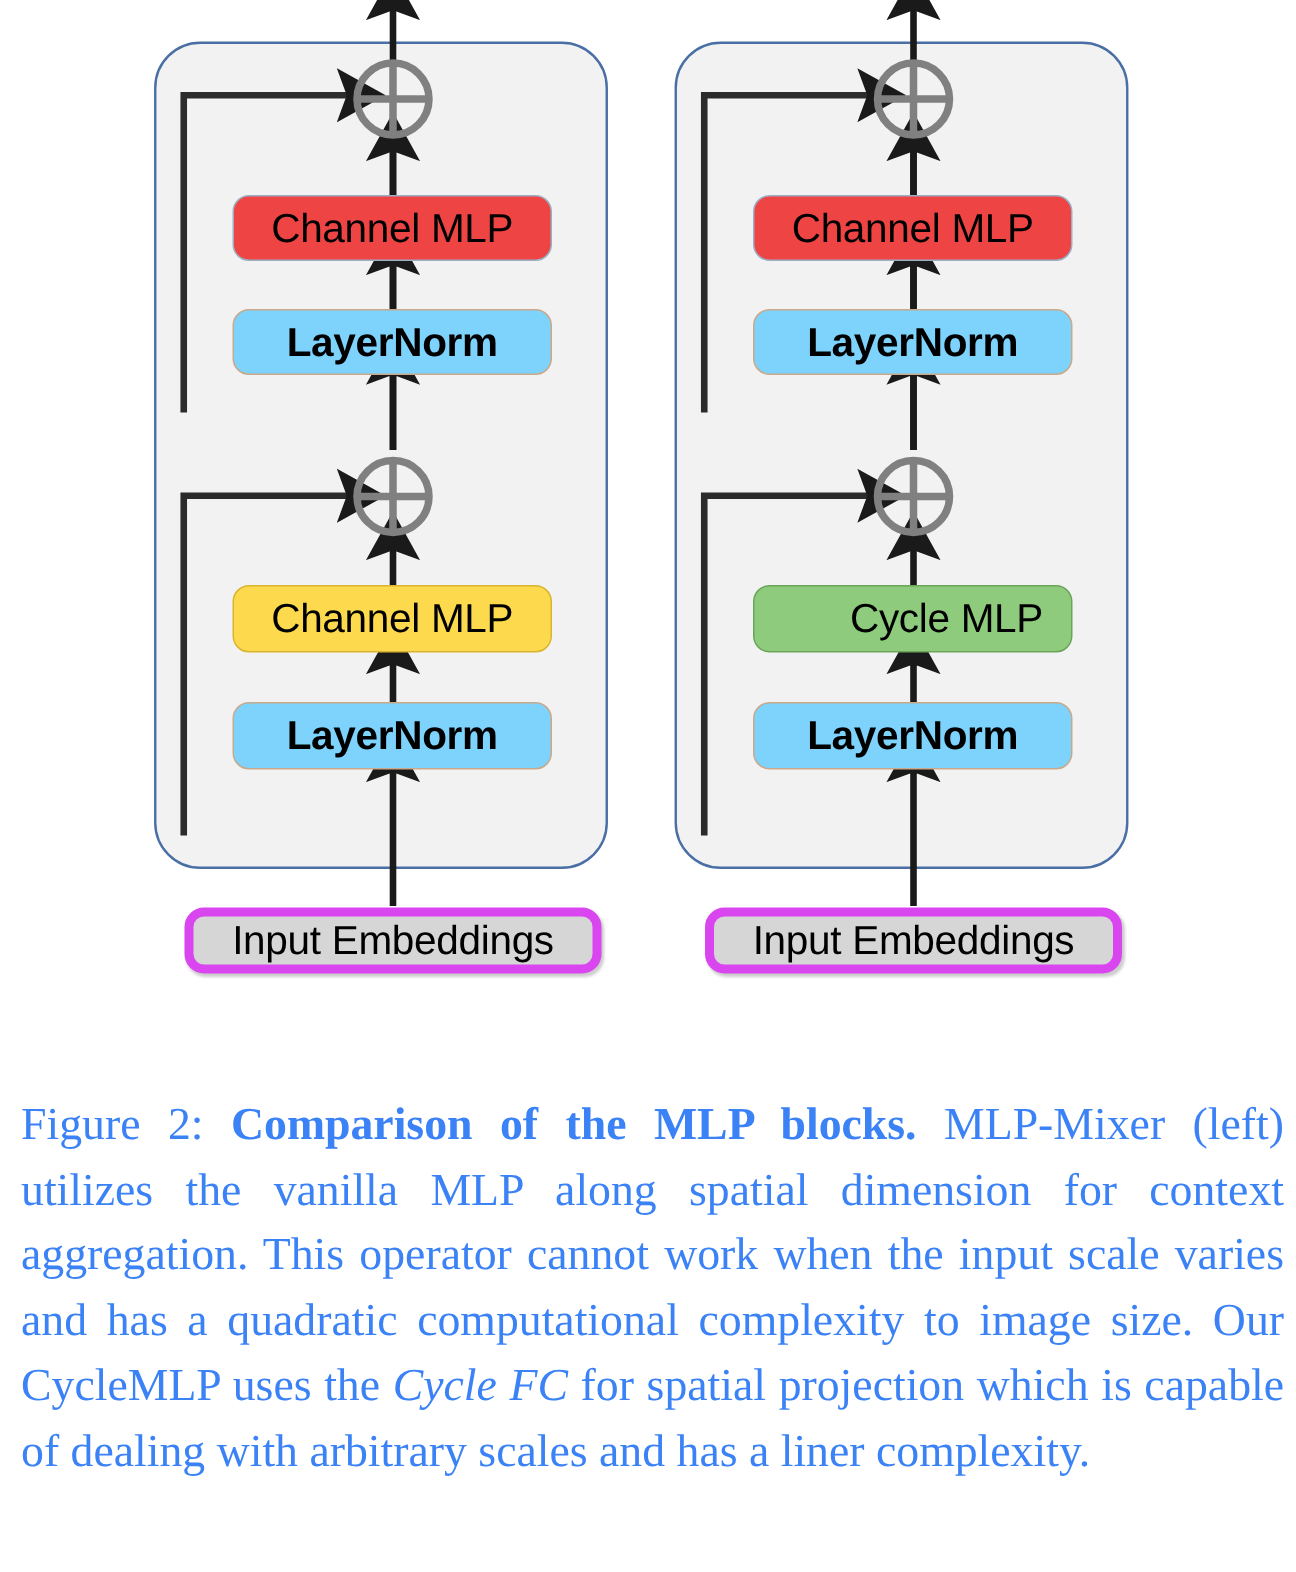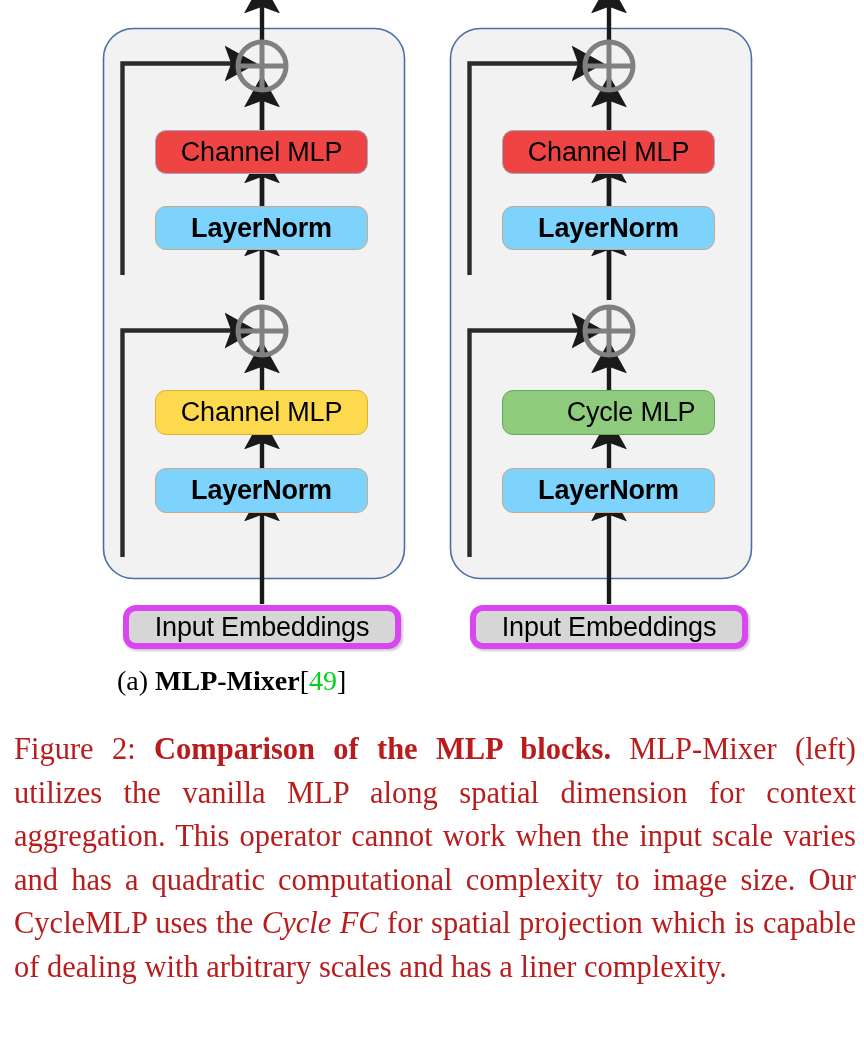--- a/index.html
+++ b/index.html
@@ -65,21 +65,21 @@
 
   
   #caption {
     position: absolute;
     left: 14px;
     top: 728px;
     width: 842px;
     font-family: "Liberation Serif", serif;
     font-size: 30.5px;
     line-height: 43.5px;
-    color: #b91c1c;
+    color: #3b82f6;
     text-align: justify;
     text-justify: inter-word;
   }
   #caption .lead { font-weight: bold; }
   #caption .ital { font-style: italic; }
 </style>
 </head>
 <body>
 
 <div id="figure-area">
@@ -171,21 +171,17 @@
   <div class="blk blk-channel" style="left:502px; top:130px; width:213px; height:44px;">Channel MLP</div>
 
   <div class="blk blk-norm" style="left:502px; top:206px; width:213px; height:44px;">LayerNorm</div>
 
   <div class="blk blk-cycle" style="left:502px; top:390px; width:213px; height:45px;padding-left:45px;">Cycle MLP</div>
 
   <div class="blk blk-norm" style="left:502px; top:468px; width:213px; height:45px;">LayerNorm</div>
 
   <div class="blk blk-input" style="left:470px; top:605px; width:278px; height:44px;">Input Embeddings</div>
 
-  <div class="subcap" style="left:117px; top:665px;">
-    <span>(a)</span>
-    <b>MLP-Mixer</b><span class="cite-br">[</span><span class="cite">49</span><span class="cite-br">]</span>
-  </div>
 
 
 </div>
 
 <div id="caption"><span class="plain">Figure 2:</span> <span class="lead">Comparison of the MLP blocks.</span> <span>MLP-Mixer (left) utilizes the vanilla MLP along spatial dimension for context aggregation. This operator cannot work when the input scale varies and has a quadratic computational complexity to image size. Our CycleMLP uses the</span> <span class="ital">Cycle FC</span> <span>for spatial projection which is capable of dealing with arbitrary scales and has a liner complexity.</span></div>
 
 </body></html>

